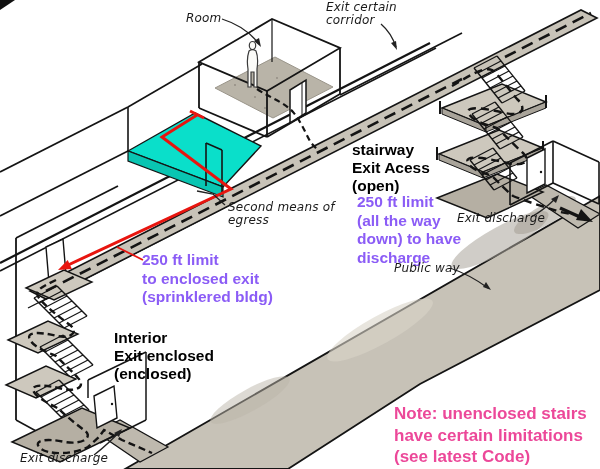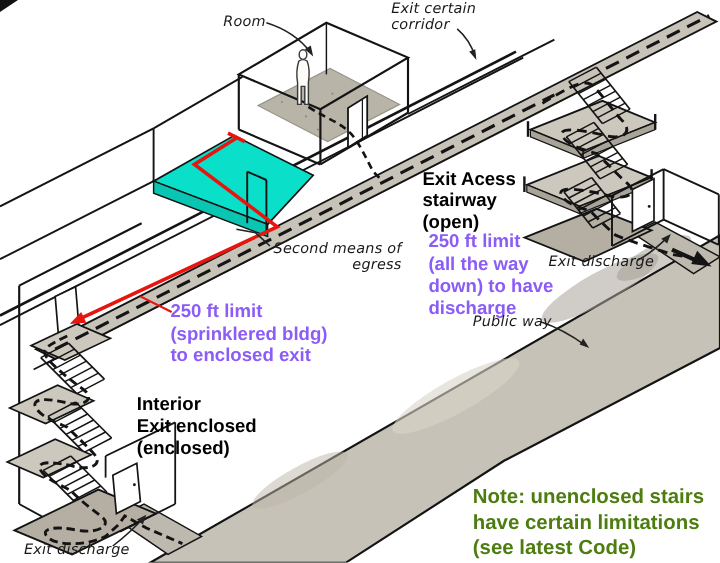--- a/index.html
+++ b/index.html
@@ -4,21 +4,21 @@
 <title>Diagram</title>
 <style>
   html,body{margin:0;padding:0;background:#fff;}
   #stage{position:relative;width:600px;height:469px;background:#fff;overflow:hidden;
          font-family:"Liberation Sans",sans-serif;}
   #stage svg{position:absolute;left:0;top:0;}
   .lbl{position:absolute;white-space:nowrap;}
   .it{font:italic 12px "DejaVu Sans",sans-serif;color:#1a1a1a;letter-spacing:.2px;}
   .bb{font:700 15.5px/18px "Liberation Sans",sans-serif;color:#000;}
   .br{font:700 15.5px/18.5px "Liberation Sans",sans-serif;color:#8b5cf6;}
-  .note{font:700 17px/21.5px "Liberation Sans",sans-serif;color:#4d7c0f;}
+  .note{font:700 17px/21.5px "Liberation Sans",sans-serif;color:#ec4899;}
 </style>
 </head>
 <body>
 
 <div id="stage">
 
 <svg width="600" height="469" viewBox="0 0 600 469">
 
   <g>
     <polygon points="125,469 600,196 600,290 420,384 288,469" fill="#c7c2b7" stroke="#141414" stroke-width="1.8"></polygon>
@@ -242,50 +242,50 @@
 
   <div class="lbl it" style="left:186px;top:11px;">
     <span>Room</span>
   </div>
 
   <div class="lbl it" style="left:326px;top:1px;line-height:13px;">
     <div>Exit certain</div>
     <div>corridor</div>
   </div>
 
-  <div class="lbl it" style="left:228px;top:201px;line-height:13px;text-align:right;">
+  <div class="lbl it" style="left:228px;top:201px;line-height:13px;">
     <div>Second means of</div>
     <div>egress</div>
   </div>
 
   <div class="lbl bb" style="left:352px;top:141px;">
+    <div>stairway</div>
     <div>Exit Acess</div>
-    <div>stairway</div>
     <div>(open)</div>
   </div>
 
   <div class="lbl br" style="left:357px;top:193px;">
     <div>250 ft limit</div>
     <div>(all the way</div>
     <div>down) to have</div>
     <div>discharge</div>
   </div>
 
   <div class="lbl it" style="left:457px;top:211px;">
     <span>Exit discharge</span>
   </div>
 
   <div class="lbl it" style="left:394px;top:261px;">
     <span>Public way</span>
   </div>
 
   <div class="lbl br" style="left:142px;top:251px;">
     <div>250 ft limit</div>
+    <div>to enclosed exit</div>
     <div>(sprinklered bldg)</div>
-    <div>to enclosed exit</div>
   </div>
 
   <div class="lbl bb" style="left:114px;top:329px;">
     <div>Interior</div>
     <div>Exit enclosed</div>
     <div>(enclosed)</div>
   </div>
 
   <div class="lbl it" style="left:20px;top:451px;">
     <span>Exit discharge</span>

